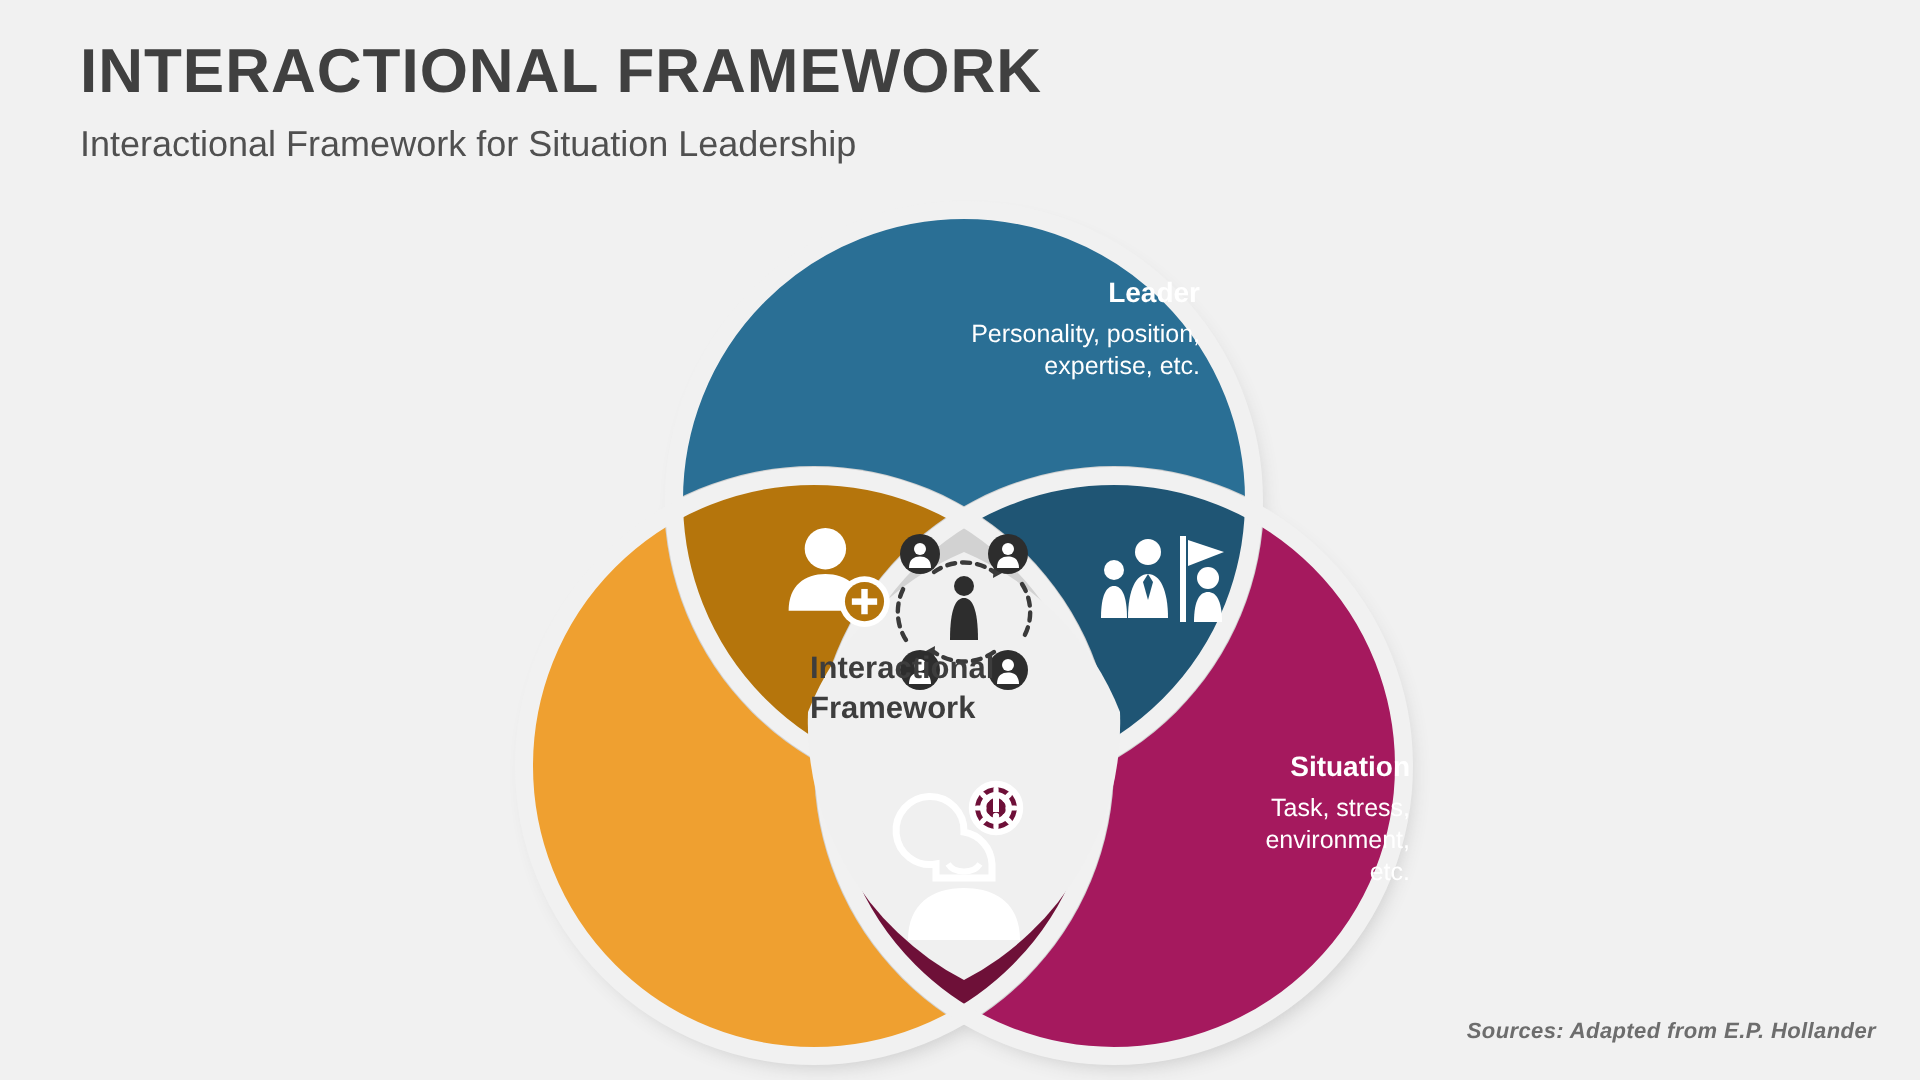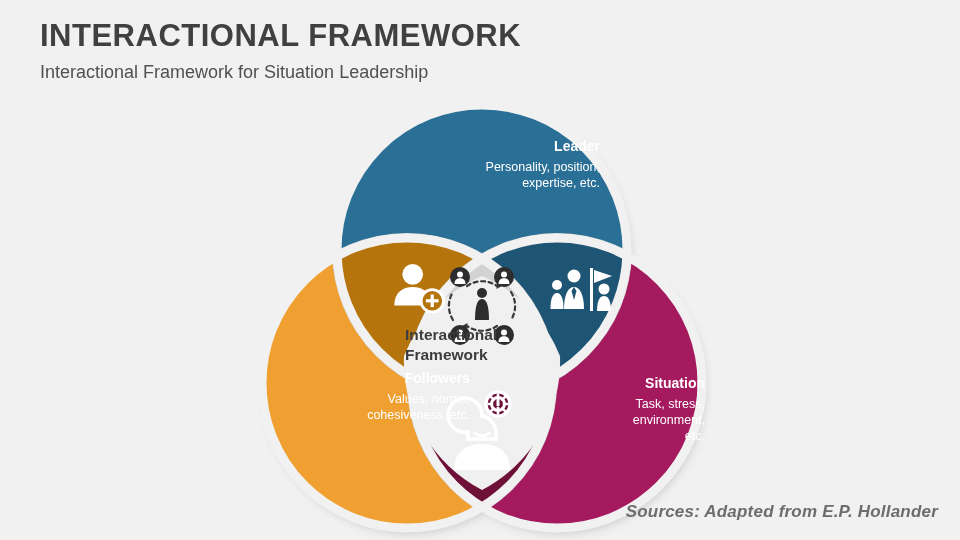--- a/index.html
+++ b/index.html
@@ -43,21 +43,21 @@
     color: #505050;
     font-weight: normal;
     line-height: 1.2;
   }
 
   
   #source-note {
     position: absolute;
     right: 22px;
     bottom: 18px;
-    font-size: 17px;
+    font-size: 11px;
     font-style: italic;
     font-weight: bold;
     color: #6d6d6d;
     letter-spacing: 0.2px;
   }
 
   
   #venn-wrap {
     position: absolute;
     left: 250px;
@@ -320,27 +320,20 @@
     </svg>
 
     <div class="seg-label" id="label-leader">
       <div class="seg-title">Leader</div>
       <div class="seg-desc">
         <span>Personality, position,</span><br>
         <span>expertise, etc.</span>
       </div>
     </div>
 
-    <div class="seg-label" id="label-followers">
-      <div class="seg-title">Followers</div>
-      <div class="seg-desc">
-        <span>Values, norms,</span><br>
-        <span>cohesiveness, etc.</span>
-      </div>
-    </div>
 
     <div class="seg-label" id="label-situation">
       <div class="seg-title">Situation</div>
       <div class="seg-desc">
         <span>Task, stress,</span><br>
         <span>environment,</span><br>
         <span>etc.</span>
       </div>
     </div>
 

